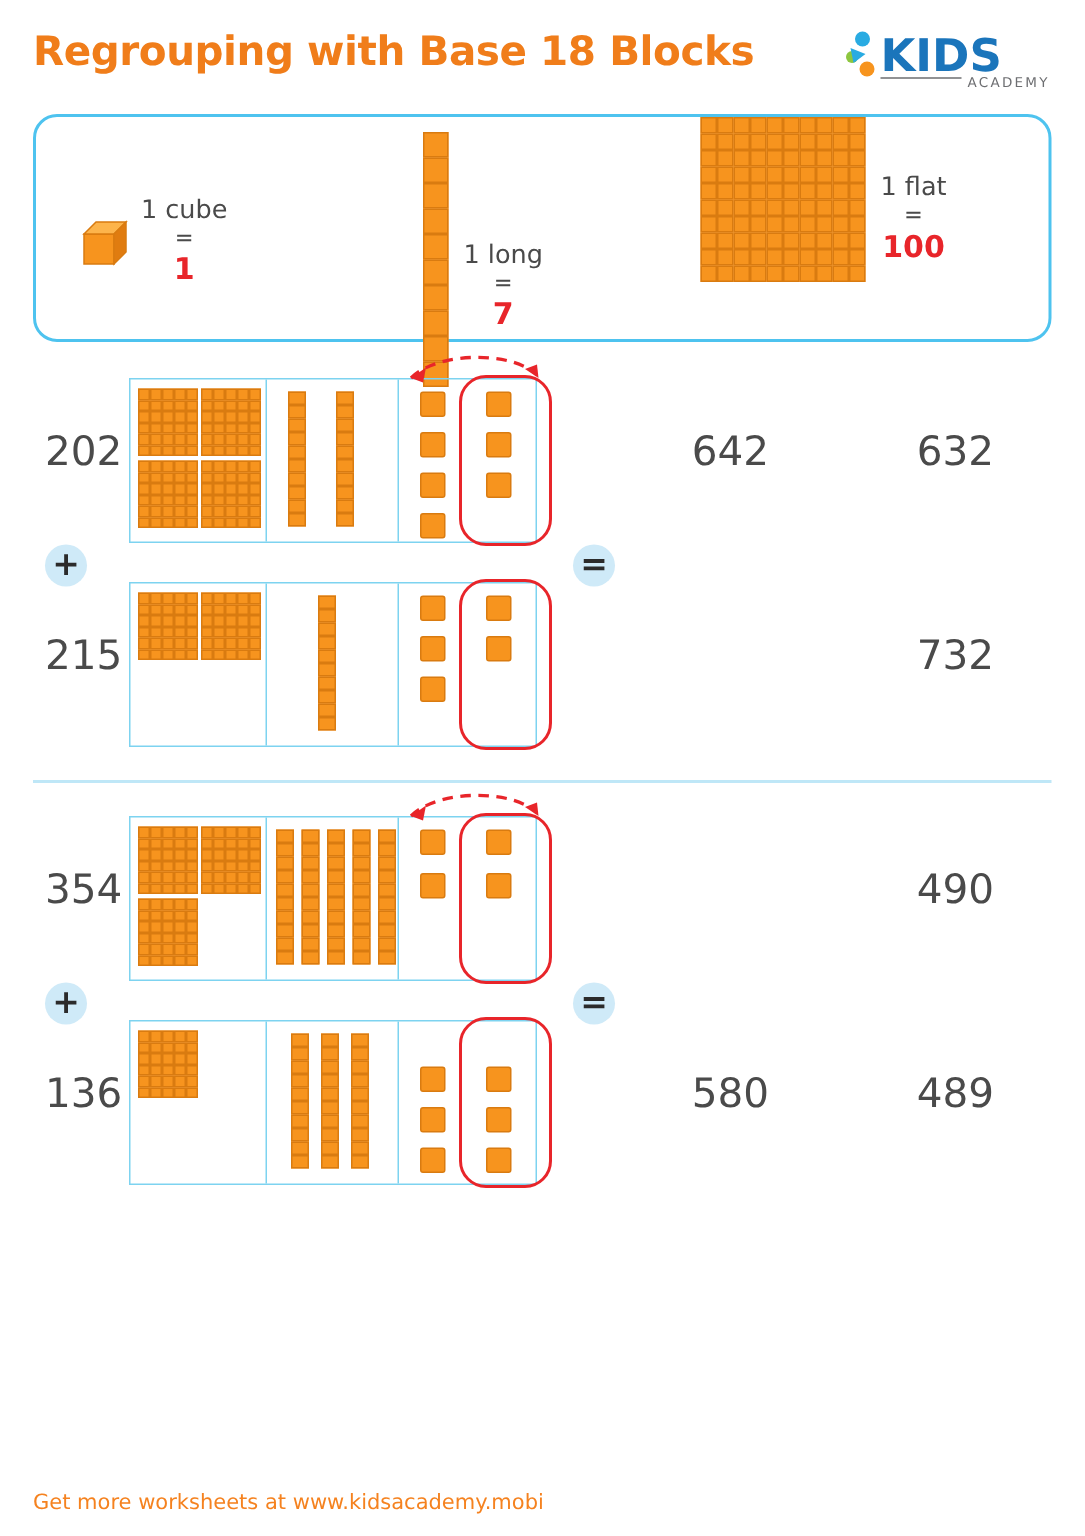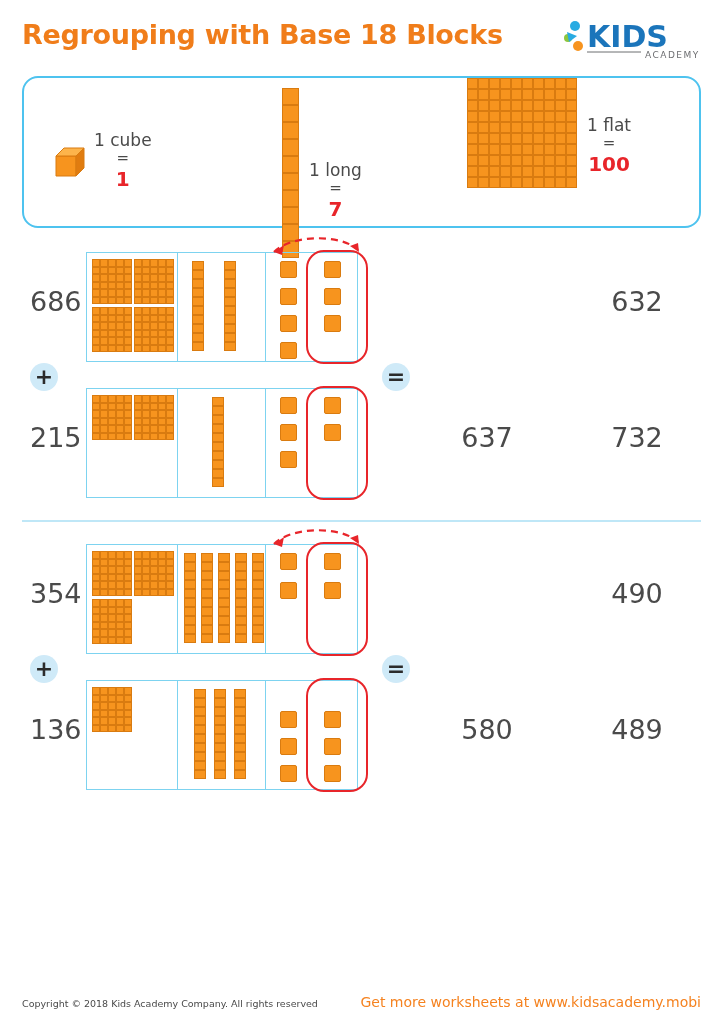--- a/index.html
+++ b/index.html
@@ -337,21 +337,21 @@
         <div class="legend-eq">=</div>
         <div class="legend-val">100</div>
       </div>
     </div>
   </div>
 
   <div class="problems">
 
     <div class="problem">
 
-      <div class="num" style="top:48px;">686</div>
+      <div class="num" style="top:48px;">202</div>
       <div class="plus-badge" style="left:8px; top:125px;">+</div>
       <div class="num" style="top:184px;">215</div>
       <div class="eq-badge" style="left:360px; top:125px;">=</div>
 
       <div class="grid-box" style="left:64px; top:14px; width:272px; height:110px;">
         <div class="col" style="width:92px;">
           <div style="position:absolute; left:5px; top:6px; display:grid; grid-template-columns:repeat(2,40px); grid-template-rows:repeat(2,46px); gap:2px;">
             <div style="display:grid;grid-template-columns:repeat(5,8px);grid-template-rows:repeat(6,7.5px);">
               <div class="unit" style="width:8px;height:7.5px"></div>
                 <div class="unit" style="width:8px;height:7.5px"></div>
@@ -621,22 +621,22 @@
 
       <div class="red-capsule" style="left:284px; top:12px; width:62px; height:114px;"></div>
       <div class="red-capsule" style="left:284px; top:148px; width:62px; height:114px;"></div>
 
       <svg class="arrow-svg" style="left:240px; top:-4px;" width="110" height="26" viewBox="0 0 110 26">
         <path d="M12 18 C 30 0, 80 0, 96 16" stroke="#e8252a" stroke-width="2.2" fill="none" stroke-dasharray="7 5"></path>
         <polygon points="12,18 22,11 20,21" fill="#e8252a"></polygon>
         <polygon points="97,18 88,12 96,9" fill="#e8252a"></polygon>
       </svg>
 
+      <div class="answer" style="left:410px; top:48px; width:110px;">642</div>
       <div class="answer" style="left:560px; top:48px; width:110px;">632</div>
-      <div class="answer" style="left:410px; top:184px; width:110px;">637</div>
       <div class="answer" style="left:560px; top:184px; width:110px;">732</div>
     </div>
 
     <div class="divider"></div>
 
     <div class="problem">
 
       <div class="num" style="top:48px;">354</div>
       <div class="plus-badge" style="left:8px; top:125px;">+</div>
       <div class="num" style="top:184px;">136</div>
@@ -915,17 +915,16 @@
         <polygon points="97,18 88,12 96,9" fill="#e8252a"></polygon>
       </svg>
 
       <div class="answer" style="left:560px; top:48px; width:110px;">490</div>
       <div class="answer" style="left:410px; top:184px; width:110px;">580</div>
       <div class="answer" style="left:560px; top:184px; width:110px;">489</div>
     </div>
   </div>
 
   <div class="footer">
-    <div class="copyright">Copyright © 2018 Kids Academy Company. All rights reserved</div>
     <div class="promo">Get more worksheets at www.kidsacademy.mobi</div>
   </div>
 
 </div>
 
 </body></html>

